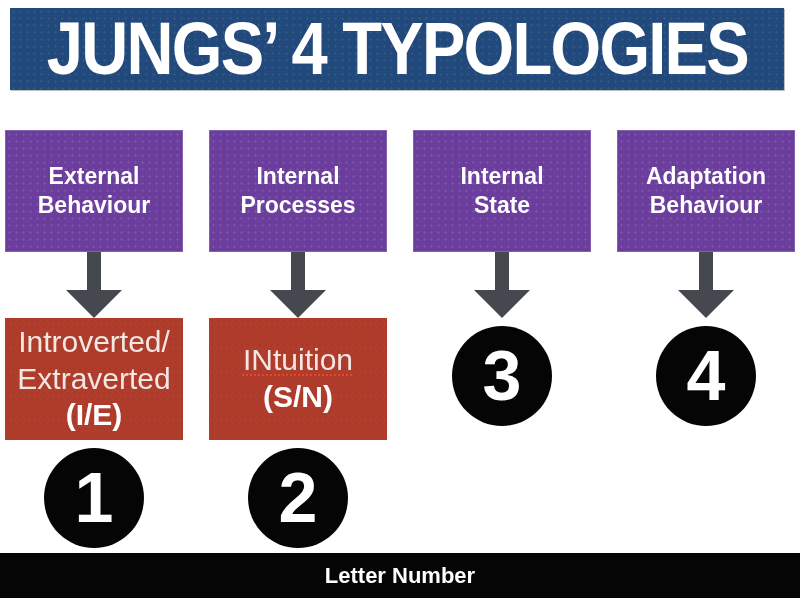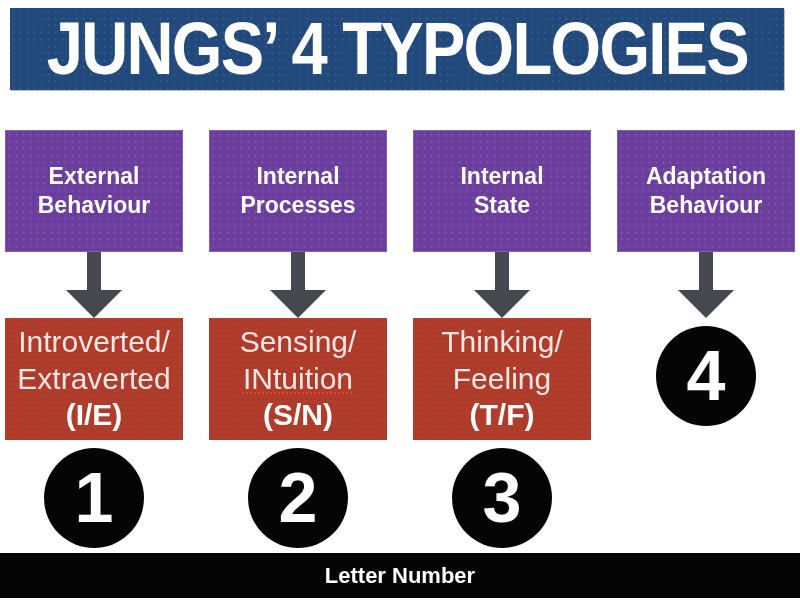--- a/index.html
+++ b/index.html
@@ -160,43 +160,37 @@
       <div class="category-box">
         <span>Internal Processes</span>
       </div>
       <div class="arrow-wrap">
         <svg width="56" height="66" viewBox="0 0 56 66" aria-hidden="true">
           <rect x="21" y="0" width="14" height="40" fill="#45484E"></rect>
           <polygon points="0,38 56,38 28,66" fill="#45484E"></polygon>
         </svg>
       </div>
       <div class="dichotomy-box">
-        <span>Sensing/</span>
         <span class="squiggle">INtuition</span>
         <span class="dichotomy-code">(S/N)</span>
       </div>
       <div class="number-badge">
         <span>2</span>
       </div>
     </div>
 
     <div class="column">
       <div class="category-box">
         <span>Internal State</span>
       </div>
       <div class="arrow-wrap">
         <svg width="56" height="66" viewBox="0 0 56 66" aria-hidden="true">
           <rect x="21" y="0" width="14" height="40" fill="#45484E"></rect>
           <polygon points="0,38 56,38 28,66" fill="#45484E"></polygon>
         </svg>
-      </div>
-      <div class="dichotomy-box">
-        <span>Thinking/</span>
-        <span>Feeling</span>
-        <span class="dichotomy-code">(T/F)</span>
       </div>
       <div class="number-badge">
         <span>3</span>
       </div>
     </div>
 
     <div class="column">
       <div class="category-box">
         <span>Adaptation Behaviour</span>
       </div>

